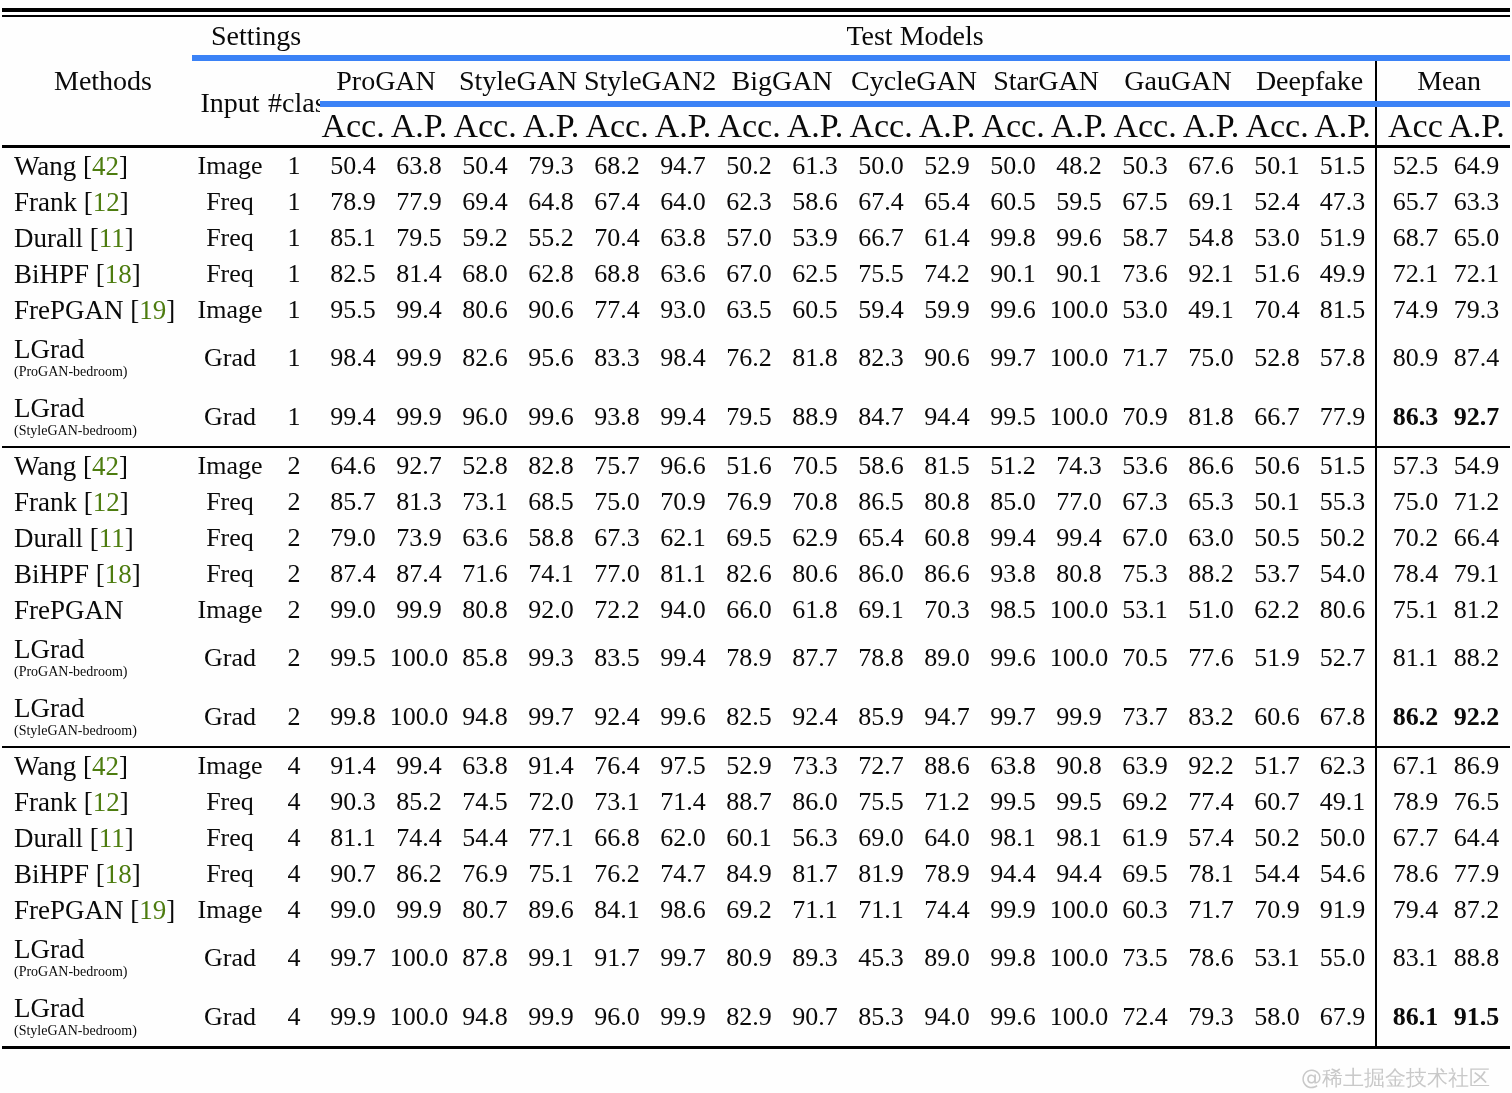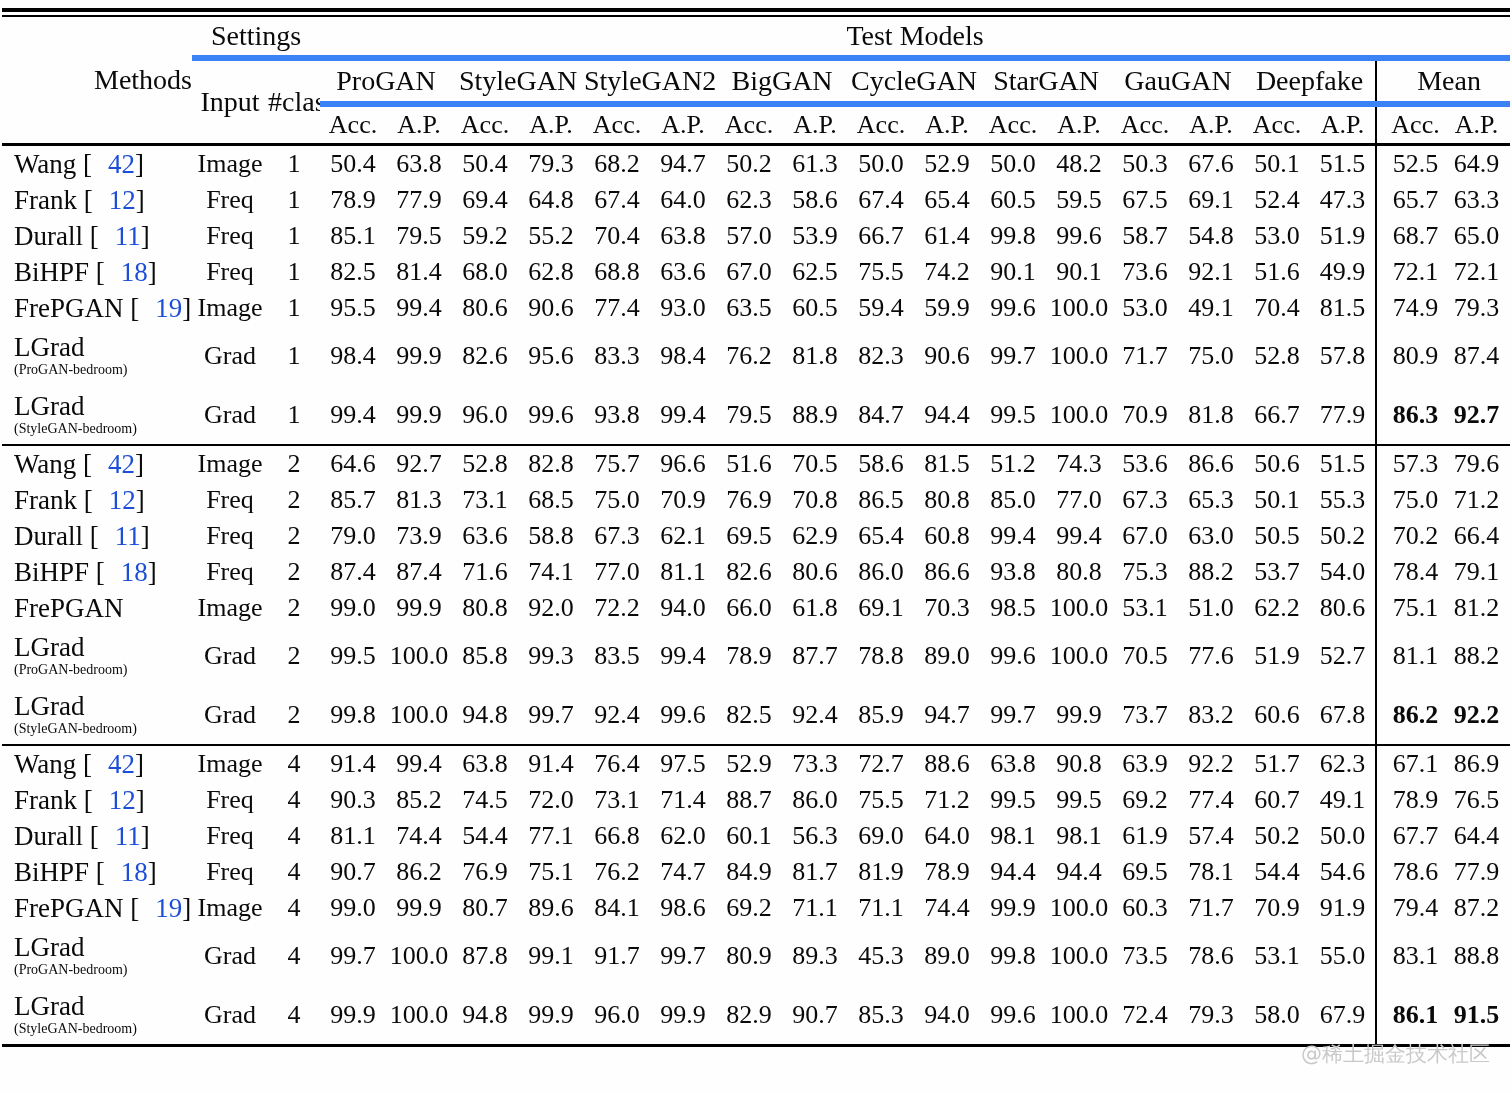--- a/index.html
+++ b/index.html
@@ -7,33 +7,33 @@
   .page{position:relative;width:1512px;height:1093px;}
   .tablewrap{padding:8px 2px 0 2px;}
   .toprule{height:4px;background:#000;margin-bottom:3px;}
   table{border-collapse:collapse;table-layout:fixed;width:1508px;border-top:2px solid #000;border-bottom:3px solid #000;}
   col.c-method{width:190px;} col.c-input{width:76px;} col.c-class{width:52px;}
   col.c-val{width:66px;} col.c-mean{width:67px;}
   th,td{padding:0;margin:0;font-weight:normal;text-align:center;vertical-align:middle;overflow:hidden;white-space:nowrap;}
   thead{border-bottom:3px solid #000;}
   thead tr.hr1 th{height:38px;font-size:28px;}
   thead tr.hr2 th{height:40px;font-size:28px;}
-  thead tr.hr3 th{height:36px;font-size:26px;}
-  th.method-h{text-align:right;padding-left:12px;font-size:28px;}
+  thead tr.hr3 th{height:36px;font-size:34px;}
+  th.method-h{text-align:center;padding-left:12px;font-size:28px;}
   .rule-b{border-bottom:6px solid #3b82f6;}
   .mean-left{border-left:2px solid #000;padding-left:11px;}
   tbody td{font-size:26px;height:36px;}
   tbody tr.tall td{height:59px;}
   tbody tr.section-sep td{border-top:2px solid #000;}
   td.method{text-align:left;padding-left:12px;font-size:27px;line-height:1.05;}
   td.method .sub{font-size:14px;line-height:1.1;margin-top:1px;}
-  .cite{color:#1d4ed8;margin-left:16px;}
+  .cite{color:#4d7c0f;}
   .bold{font-weight:bold;}
   .caption{margin-top:28px;text-align:center;font-size:24px;color:#101010;}
-  .watermark{position:absolute;right:22px;top:1040px;font-size:21px;color:#c9c9c9;
+  .watermark{position:absolute;right:22px;top:1064px;font-size:21px;color:#c9c9c9;
     font-family:"DejaVu Sans","Liberation Sans",sans-serif;}
 </style>
 </head>
 <body>
 
 <div class="page">
   <div class="tablewrap">
     <div class="toprule"></div>
     <table>
       <colgroup>
@@ -275,21 +275,21 @@
             <td class="num">70.5</td>
             <td class="num">58.6</td>
             <td class="num">81.5</td>
             <td class="num">51.2</td>
             <td class="num">74.3</td>
             <td class="num">53.6</td>
             <td class="num">86.6</td>
             <td class="num">50.6</td>
             <td class="num">51.5</td>
             <td class="num mean-left">57.3</td>
-            <td class="num">79.6</td>
+            <td class="num">54.9</td>
           </tr>
           <tr>
             <td class="method">Frank [<span class="cite">12</span>]</td>
             <td class="">Freq</td>
             <td class="">2</td>
             <td class="num">85.7</td>
             <td class="num">81.3</td>
             <td class="num">73.1</td>
             <td class="num">68.5</td>
             <td class="num">75.0</td>

